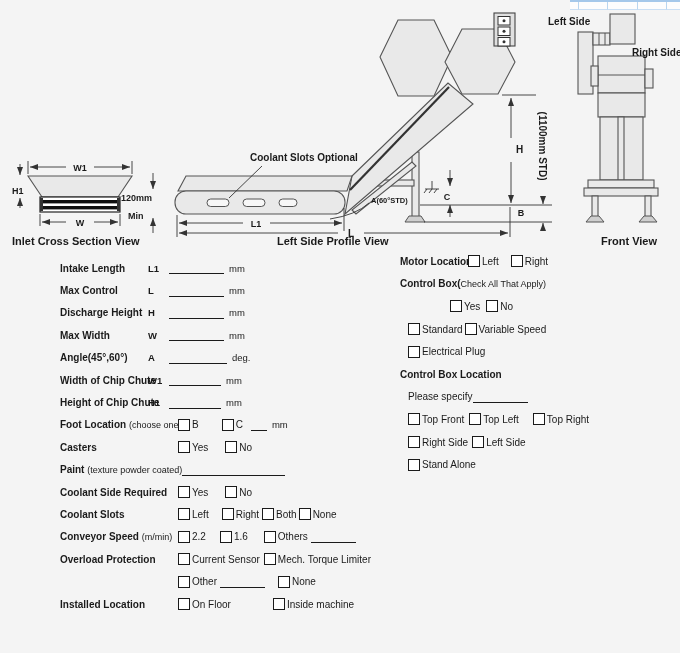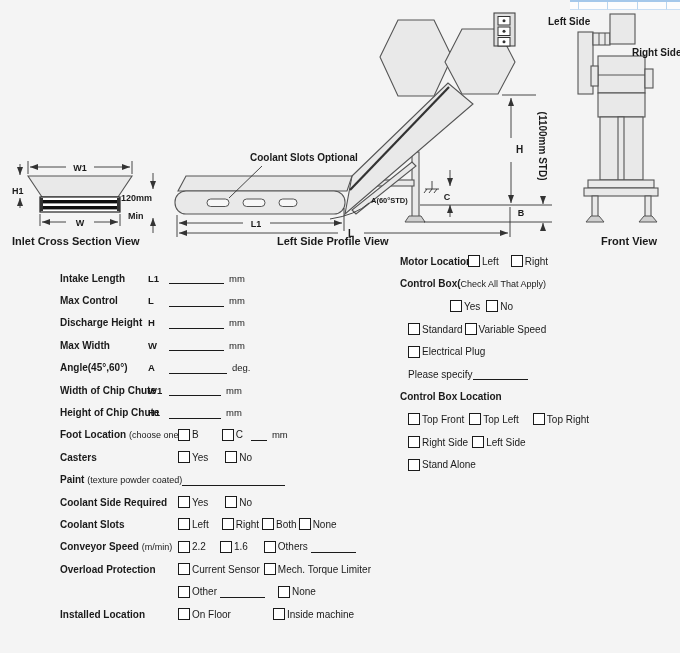--- a/index.html
+++ b/index.html
@@ -11,21 +11,21 @@
   
   .diag{position:absolute;left:0;top:0;}
   .shape{fill:#e9e9e9;stroke:#555;stroke-width:1.1;}
   .dim{stroke:#333;stroke-width:0.9;fill:none;}
   .t7{font:bold 7.5px "Liberation Sans",sans-serif;fill:#1a1a1a;}
   .t9{font:bold 9px "Liberation Sans",sans-serif;fill:#1a1a1a;}
   .t10{font:bold 10px "Liberation Sans",sans-serif;fill:#1a1a1a;}
   .t11{font:bold 11px "Liberation Sans",sans-serif;fill:#1a1a1a;}
   
   .col{position:absolute;white-space:nowrap;}
-  .col-left{left:60px;top:267px;width:370px;}
+  .col-left{left:60px;top:257px;width:370px;}
   .col-right{left:400px;top:250px;width:280px;}
   .row{height:22.4px;display:flex;align-items:center;}
   .col-right .row{height:22.6px;}
   .lbl{font-weight:bold;font-size:10px;flex:none;}
   .note{font-weight:normal;font-size:9px;}
   .wA{width:88px;}.wB{width:118px;}.wC{width:95px;}.wD{width:68px;}
   .code{font-weight:bold;font-size:9.5px;width:18px;flex:none;}
   .unit{font-size:9.5px;margin-left:2px;}
   .ul{display:inline-block;border-bottom:1.2px solid #1a1a1a;height:11px;margin:0 3px;flex:none;}
   .cb{display:inline-block;width:12px;height:12px;border:1.3px solid #1a1a1a;background:#fff;flex:none;box-sizing:border-box;}
@@ -384,29 +384,29 @@
     </div>
 
 
     <div class="row" style="padding-left:8px">
       <span class="pair">
           <span class="cb"></span>
           <span class="cbl">Electrical Plug</span>
         </span>
     </div>
 
+    <div class="row">
+      <span class="lbl">Control Box Location</span>
+    </div>
+
     <div class="row" style="padding-left:8px">
       <span class="cbl" style="margin-left:0">Please specify</span>
       <span class="ul" style="width:55px;margin-left:1px"></span>
     </div>
 
-    <div class="row">
-      <span class="lbl">Control Box Location</span>
-    </div>
-
     <div class="row" style="padding-left:8px">
       <span class="pair">
           <span class="cb"></span>
           <span class="cbl">Top Front</span>
         </span>
       <span class="pair" style="margin-left:5px">
           <span class="cb"></span>
           <span class="cbl">Top Left</span>
         </span>
       <span class="pair" style="margin-left:14px">

